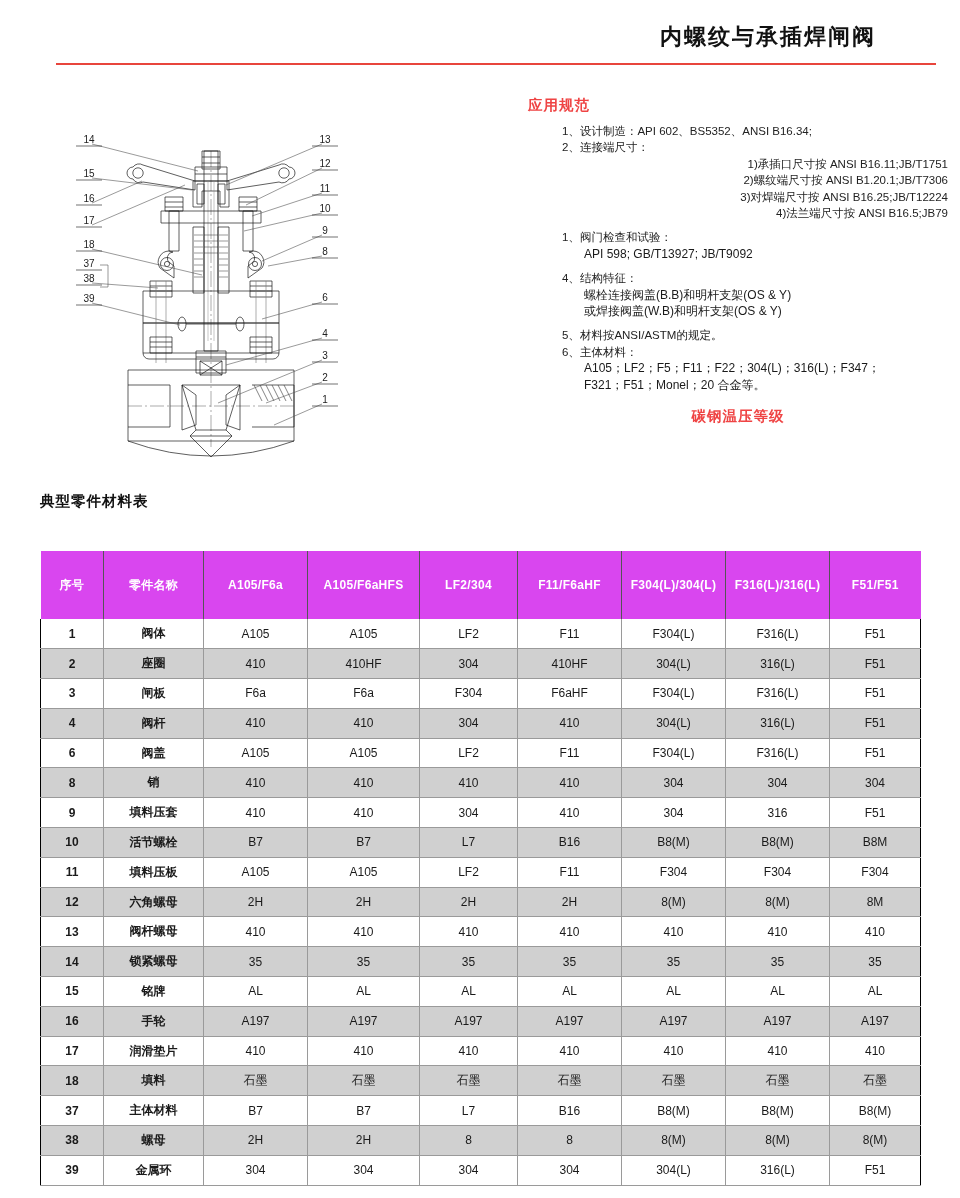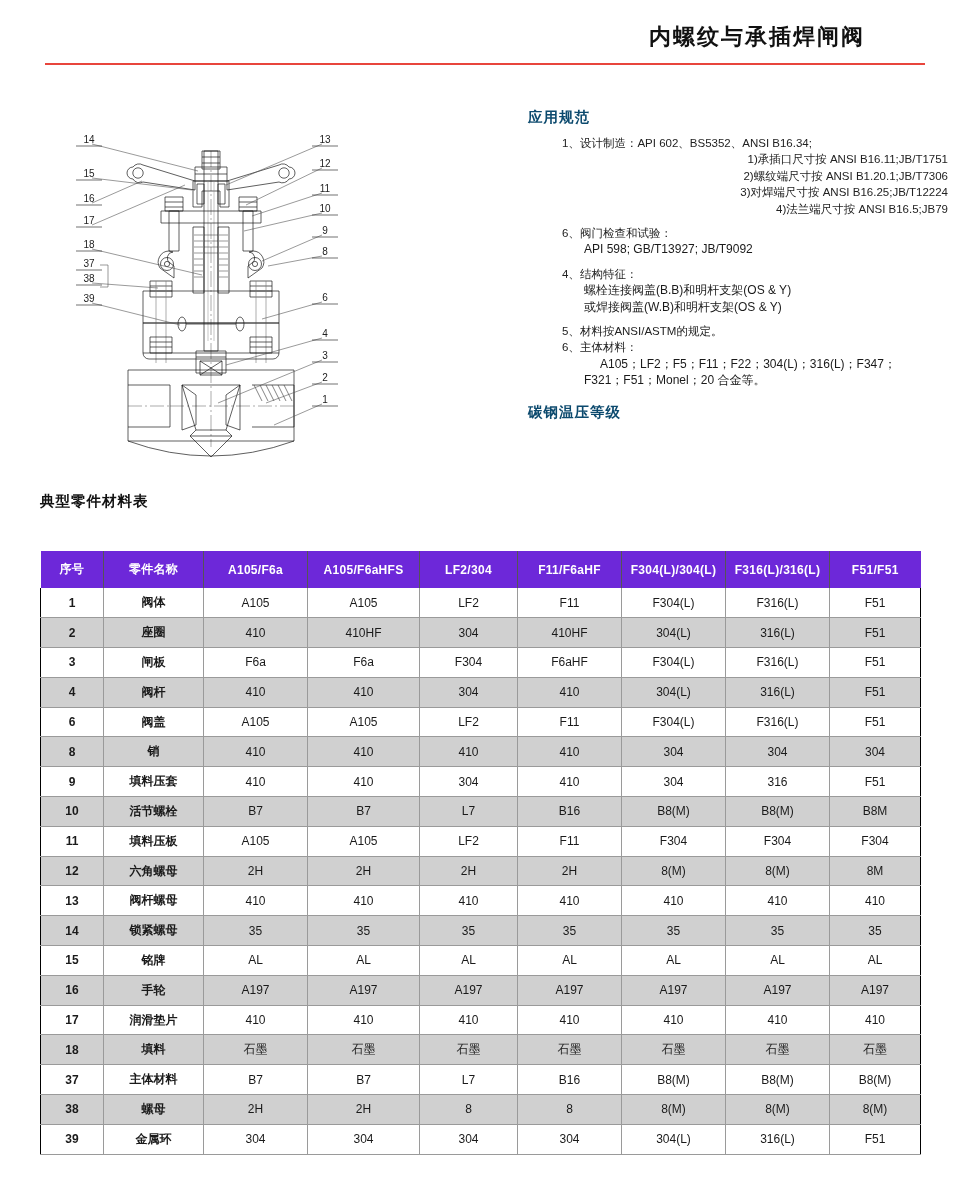--- a/index.html
+++ b/index.html
@@ -12,21 +12,21 @@
     height: 1198px;
     position: relative;
     font-family: "Liberation Sans", "DejaVu Sans", sans-serif;
     color: #1a1a1a;
     overflow: hidden;
   }
 
   
   #header {
     position: absolute;
-    left: 5px; top: 0;
+    left: 16px; top: 0;
     width: 892px;
     height: 76px;
   }
   #page-title {
     position: absolute;
     right: 32px;
     top: 22px;
     font-size: 22px;
     font-weight: bold;
     letter-spacing: 2px;
@@ -55,22 +55,22 @@
   
   #spec-column {
     position: absolute;
     left: 528px;
     top: 96px;
     width: 420px;
   }
   .spec-heading {
     font-size: 14.5px;
     font-weight: bold;
-    color: #0c4a6e;
-    margin: 12px 0 6px 0;
+    color: #ef4444;
+    margin: 0 0 6px 0;
     letter-spacing: 1px;
   }
   .spec-list {
     margin: 8px 0 0 34px;
     padding: 0;
     list-style: none;
   }
   .spec-list > li {
     font-size: 11.5px;
     line-height: 16.4px;
@@ -88,21 +88,21 @@
     color: #222;
     white-space: nowrap;
     text-align: right;
   }
   .spec-cont {
     margin-left: 22px;
     font-size: 12px;
     line-height: 16.4px;
     white-space: nowrap;
   }
-  #rating-block { margin-top: 14px; }
+  #rating-block { margin-top: 14px; text-align: center; }
   #rating-list {
     margin: 0 0 0 40px;
     padding: 0;
     list-style: none;
   }
   #rating-list > li {
     font-size: 11.5px;
     line-height: 17.5px;
     color: #222;
     white-space: nowrap;
@@ -131,25 +131,25 @@
   }
   table#parts-table th,
   table#parts-table td {
     text-align: center;
     vertical-align: middle;
     font-size: 12px;
     border-right: 1px solid #9a9a9a;
     padding: 0;
   }
   table#parts-table thead th {
-    background: #6d28d9;
+    background: #d946ef;
     color: #ffffff;
     font-weight: bold;
     font-size: 12px;
-    height: 37px;
+    height: 68px;
     border-right: 1px solid #555;
     letter-spacing: 0.3px;
   }
   table#parts-table thead th:last-child { border-right: none; }
   table#parts-table tbody tr { height: 29.8px; }
   table#parts-table tbody td {
     border-bottom: 1px solid #9a9a9a;
     color: #1a1a1a;
   }
   table#parts-table tbody td:last-child { border-right: none; }
@@ -375,41 +375,42 @@
     </g>
   </svg>
 </div>
 
 <div id="spec-column">
 
   <div class="spec-heading">应用规范</div>
 
   <ul class="spec-list">
     <li>1、设计制造：API 602、BS5352、ANSI B16.34;</li>
+    <li>2、连接端尺寸：</li>
   </ul>
   <ul class="spec-sub" style="margin-left:56px">
     <li>1)承插口尺寸按 ANSI B16.11;JB/T1751</li>
     <li>2)螺纹端尺寸按 ANSI B1.20.1;JB/T7306</li>
     <li>3)对焊端尺寸按 ANSI B16.25;JB/T12224</li>
     <li>4)法兰端尺寸按 ANSI B16.5;JB79</li>
   </ul>
   <ul class="spec-list">
-    <li>6、阀门检查和试验：</li>
+    <li>1、阀门检查和试验：</li>
   </ul>
   <div class="spec-cont" style="margin-left:56px">API 598;  GB/T13927;  JB/T9092</div>
   <ul class="spec-list">
     <li>4、结构特征：</li>
   </ul>
   <div class="spec-cont" style="margin-left:56px">螺栓连接阀盖(B.B)和明杆支架(OS &amp; Y)</div>
   <div class="spec-cont" style="margin-left:56px">或焊接阀盖(W.B)和明杆支架(OS &amp; Y)</div>
   <ul class="spec-list">
     <li>5、材料按ANSI/ASTM的规定。</li>
     <li>6、主体材料：</li>
   </ul>
-  <div class="spec-cont" style="margin-left:72px">A105；LF2；F5；F11；F22；304(L)；316(L)；F347；</div>
+  <div class="spec-cont" style="margin-left:56px">A105；LF2；F5；F11；F22；304(L)；316(L)；F347；</div>
   <div class="spec-cont" style="margin-left:56px">F321；F51；Monel；20 合金等。</div>
 
   <div id="rating-block">
     <div class="spec-heading">碳钢温压等级</div>
   </div>
 </div>
 
 <div id="table-title">典型零件材料表</div>
 
 <div id="parts-table-wrap">

